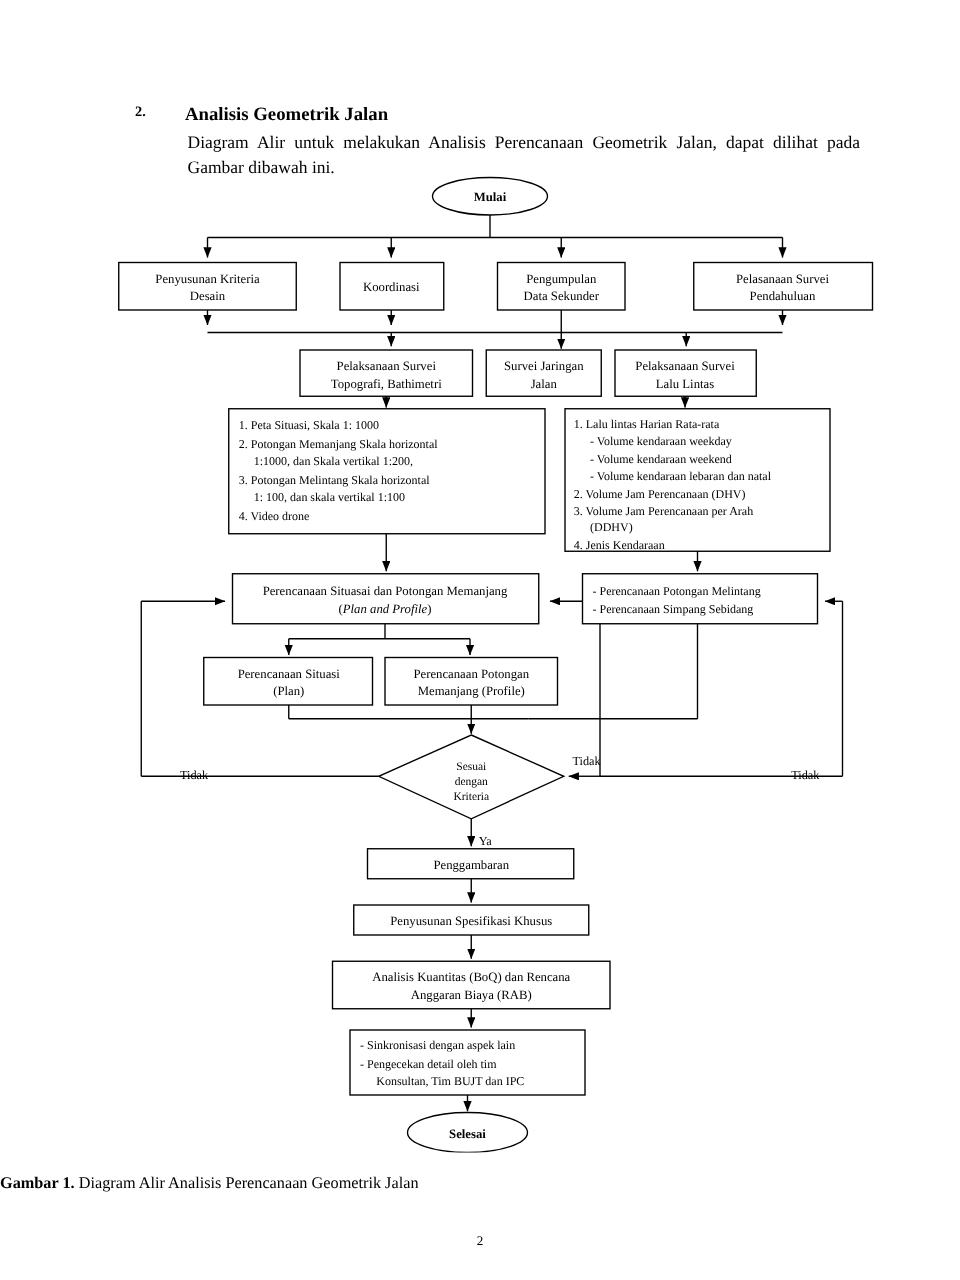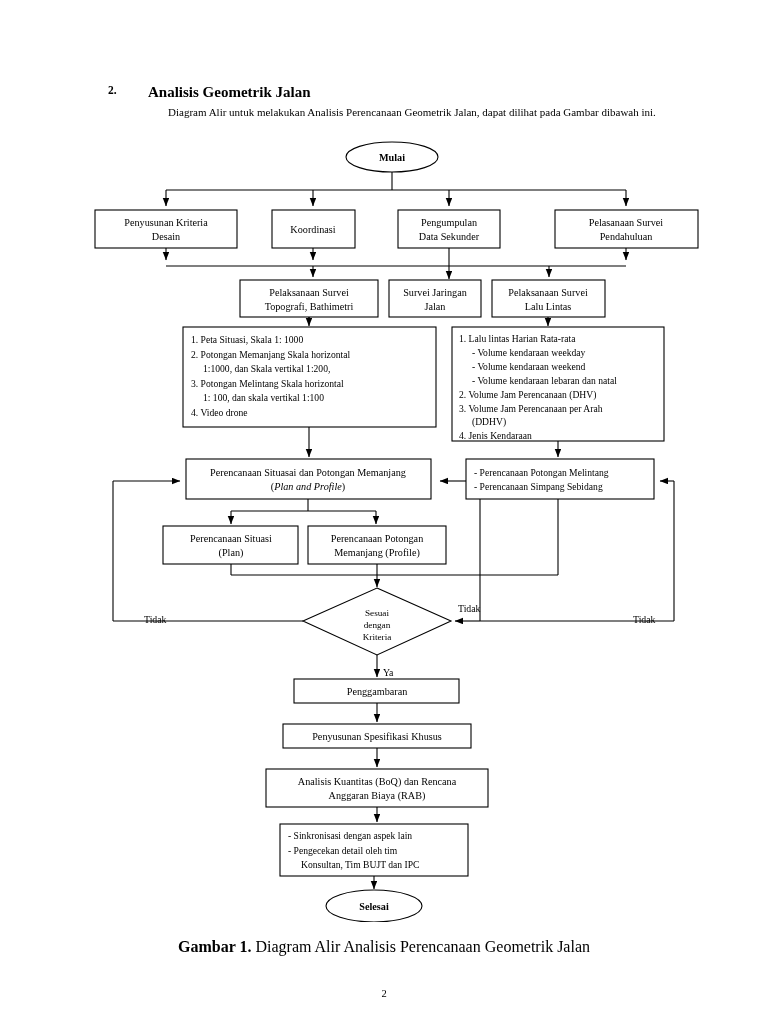--- a/index.html
+++ b/index.html
@@ -12,42 +12,42 @@
     overflow:hidden;
   }
   .page { position:relative; width:768px; height:1024px; }
 
   
   .heading { position:absolute; left:108px; top:84px; width:580px; }
   .head-row { display:flex; align-items:flex-start; }
   .head-num { font-weight:bold; font-size:11.5px; width:40px; flex:0 0 40px; }
   .head-title { font-weight:bold; font-size:15px; }
   .head-para {
-    margin-left:60px; margin-top:4px;
-    font-size:11px; line-height:1.45;
+    margin-left:42px; margin-top:4px;
+    font-size:14px; line-height:1.45;
     text-align:justify; width:538px;
   }
 
   
   .diagram { position:absolute; left:0; top:132px; width:768px; height:790px;text-decoration:underline; }
   svg.flow { display:block; width:768px; height:790px; }
   svg.flow .shape { fill:#ffffff; stroke:#000000; stroke-width:1.1; }
   svg.flow .ln { stroke:#000000; stroke-width:1.1; fill:none; }
   svg.flow text { font-family:"Liberation Serif", serif; fill:#000000; }
   .t { font-size:10.2px; text-anchor:middle; }
   .tl { font-size:9.6px; text-anchor:start; }
   .tsm { font-size:9.2px; text-anchor:middle; }
   .tlbl { font-size:9.8px; text-anchor:start; }
   .bold { font-weight:bold; }
   .ital { font-style:italic; }
 
   
   .caption {
     position:absolute; left:0; top:938px; width:768px;
-    text-align:center; font-size:16px;
+    font-size:13px;
   }
   .caption .cap-b { font-weight:bold; }
 
   .folio {
     position:absolute; left:0; top:988px; width:768px;
     text-align:center; font-size:10.5px;
   }
 </style>
 </head>
 <body>

